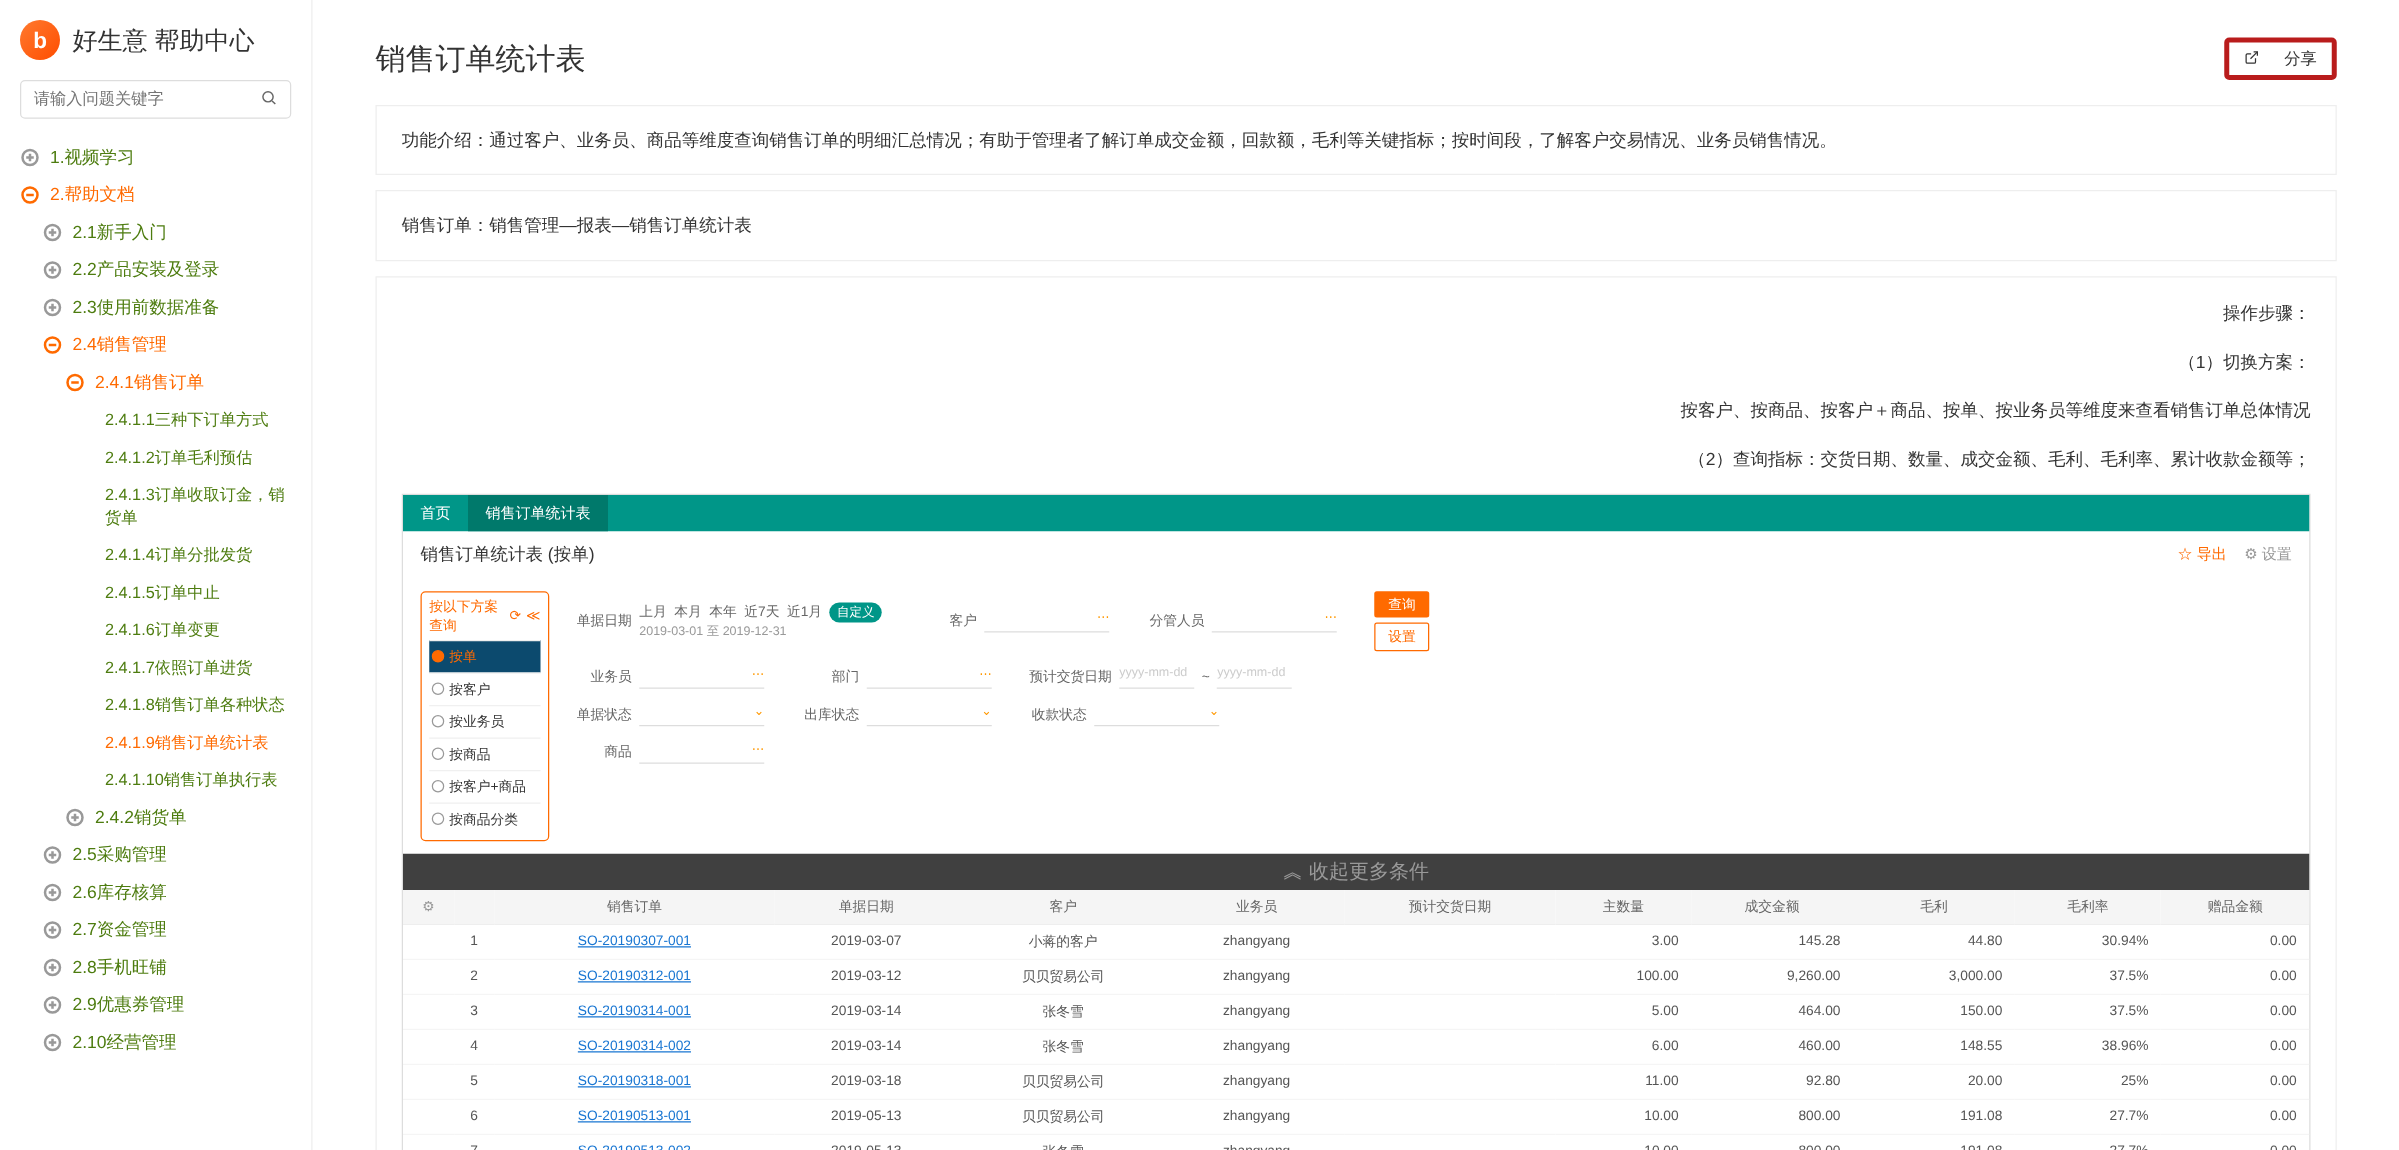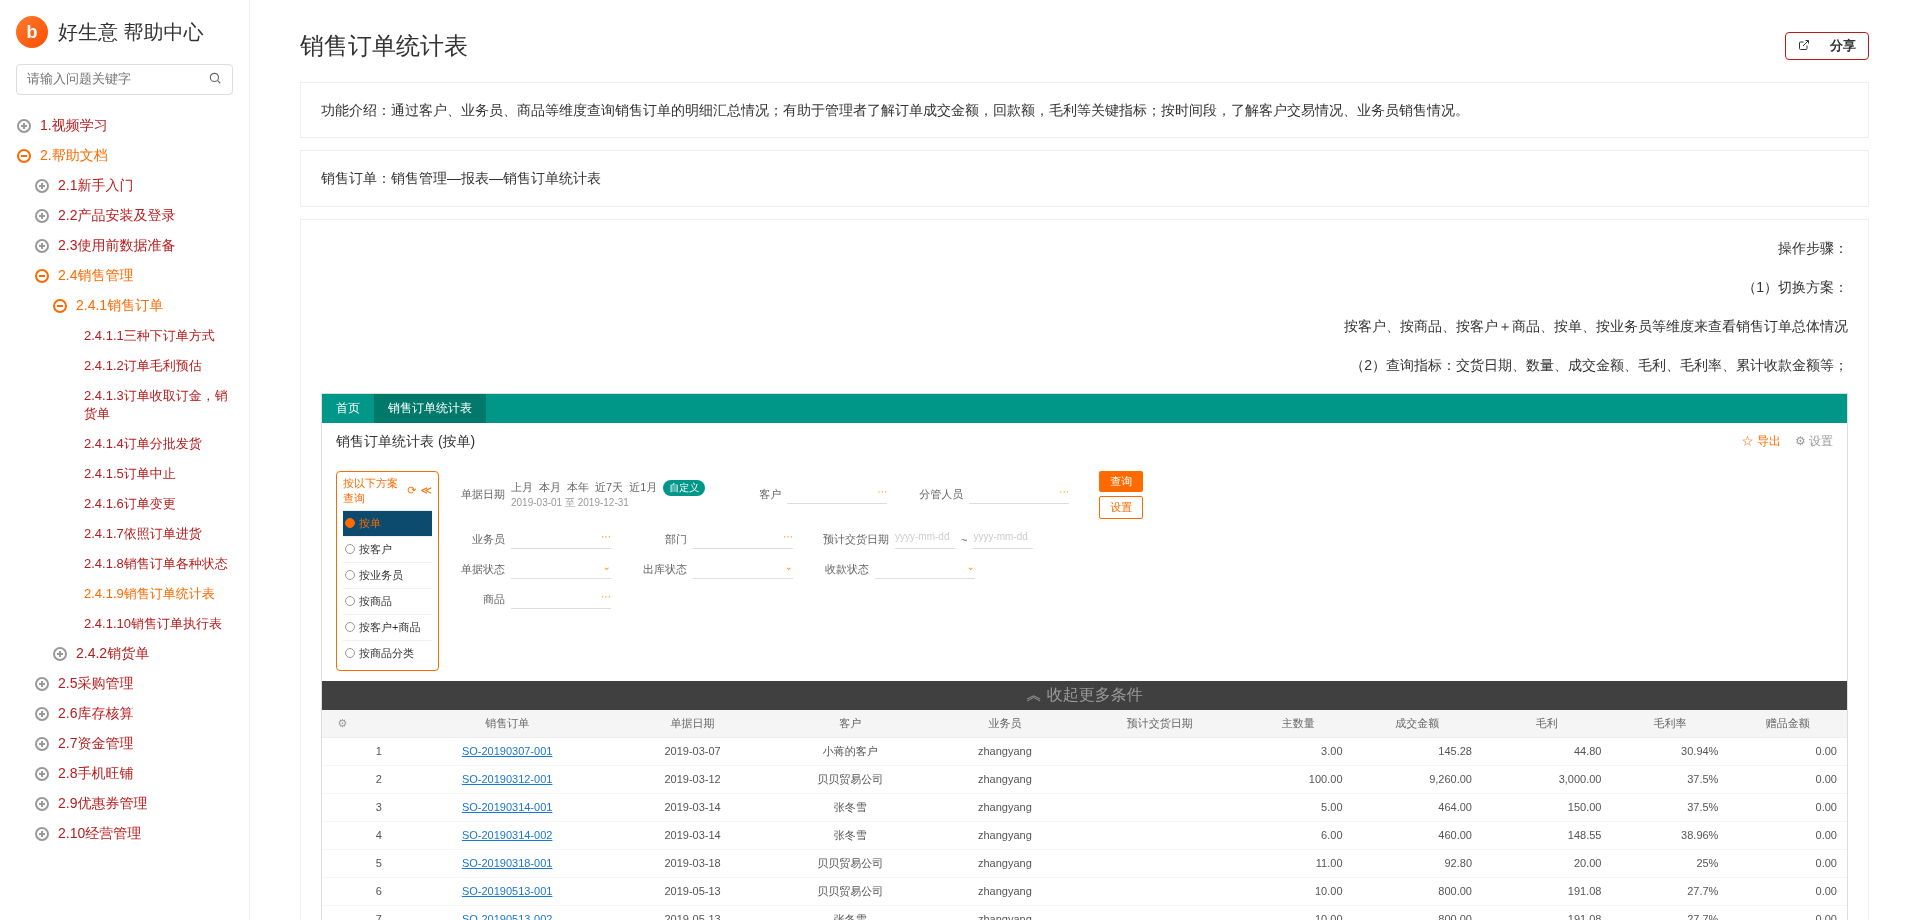--- a/index.html
+++ b/index.html
@@ -6,37 +6,37 @@
 body { font-family: "Microsoft YaHei", Arial, sans-serif; font-size: 14px; color: #333; background: #fff; display: flex; }
 .sidebar { width: 250px; border-right: 1px solid #eee; height: 100vh; overflow-y: auto; padding: 16px; position: relative; flex-shrink: 0; }
 .sidebar::-webkit-scrollbar { width: 8px; }
 .sidebar::-webkit-scrollbar-thumb { background: #ccc; border-radius: 4px; }
 .sidebar-header { display: flex; align-items: center; margin-bottom: 16px; }
 .logo { width: 32px; height: 32px; background: linear-gradient(135deg, #ff7a2f, #ff4d00); border-radius: 50%; display: flex; align-items: center; justify-content: center; color: #fff; font-weight: bold; font-size: 18px; margin-right: 10px; }
 .site-title { font-size: 20px; font-weight: 500; }
 .search-box { width: 100%; border: 1px solid #ddd; border-radius: 4px; padding: 6px 10px; display: flex; align-items: flex-start; margin-bottom: 16px; }
 .search-box input { flex: 1; border: none; outline: none; font-size: 13px; }
 .search-box .search-icon { color: #666; }
-.nav-item { display: flex; align-items: center; padding: 6px 0; cursor: pointer; color: #b91c1c; }
+.nav-item { display: flex; align-items: center; padding: 6px 0; cursor: pointer; color: #4d7c0f; }
 .nav-item.active { color: #ff6a00; }
 .nav-item .icon { width: 16px; height: 16px; display: inline-flex; align-items: center; justify-content: center; margin-right: 8px; font-size: 14px; }
 .plus-icon { border: 2px solid #999; border-radius: 50%; width: 14px; height: 14px; position: relative; }
 .plus-icon::before, .plus-icon::after { content: ''; position: absolute; background: #999; }
 .plus-icon::before { width: 6px; height: 2px; top: 4px; left: 2px; }
 .plus-icon::after { width: 2px; height: 6px; top: 2px; left: 4px; }
 .minus-icon { border: 2px solid #ff6a00; border-radius: 50%; width: 14px; height: 14px; position: relative; }
 .minus-icon::before { content: ''; position: absolute; background: #ff6a00; width: 6px; height: 2px; top: 4px; left: 2px; }
 .l1 { padding-left: 0; font-weight: 500; }
 .l2 { padding-left: 18px; }
 .l3 { padding-left: 36px; }
 .l4 { padding-left: 68px; font-size: 13px; }
 .main { flex: 1; padding: 30px 50px; overflow-y: auto; height: 100vh; }
 .main-header { display: flex; justify-content: space-between; align-items: center; margin-bottom: 20px; }
 .page-title { font-size: 24px; font-weight: 500; }
-.share-btn { border: 1px solid #b91c1c; padding: 4px 12px; border-radius: 4px; cursor: pointer; font-size: 13px; display: flex; align-items: center; gap: 20px; font-weight: bold; }
+.share-btn { border: 4px solid #b91c1c; padding: 4px 12px; border-radius: 4px; cursor: pointer; font-size: 13px; display: flex; align-items: center; gap: 20px; }
 .info-box { border: 1px solid #eee; padding: 16px 20px; margin-bottom: 12px; font-size: 14px; line-height: 1.6; }
 .info-box .label { font-weight: 500; }
 .content-body { border: 1px solid #eee; padding: 16px 20px; }
 .content-body p { margin-bottom: 14px; line-height: 1.8; text-align: right; }
 .content-body .step-title { font-weight: 500; margin-bottom: 14px; }
 .screenshot { border: 1px solid #ddd; margin: 10px 0 20px 0; background: #fff; }
 .ss-tabs { background: #009688; color: #fff; display: flex; font-size: 12px; }
 .ss-tab { padding: 6px 14px; }
 .ss-tab.active { background: #00796b; }
 .ss-title-row { display: flex; justify-content: space-between; padding: 10px 14px; align-items: center; }

